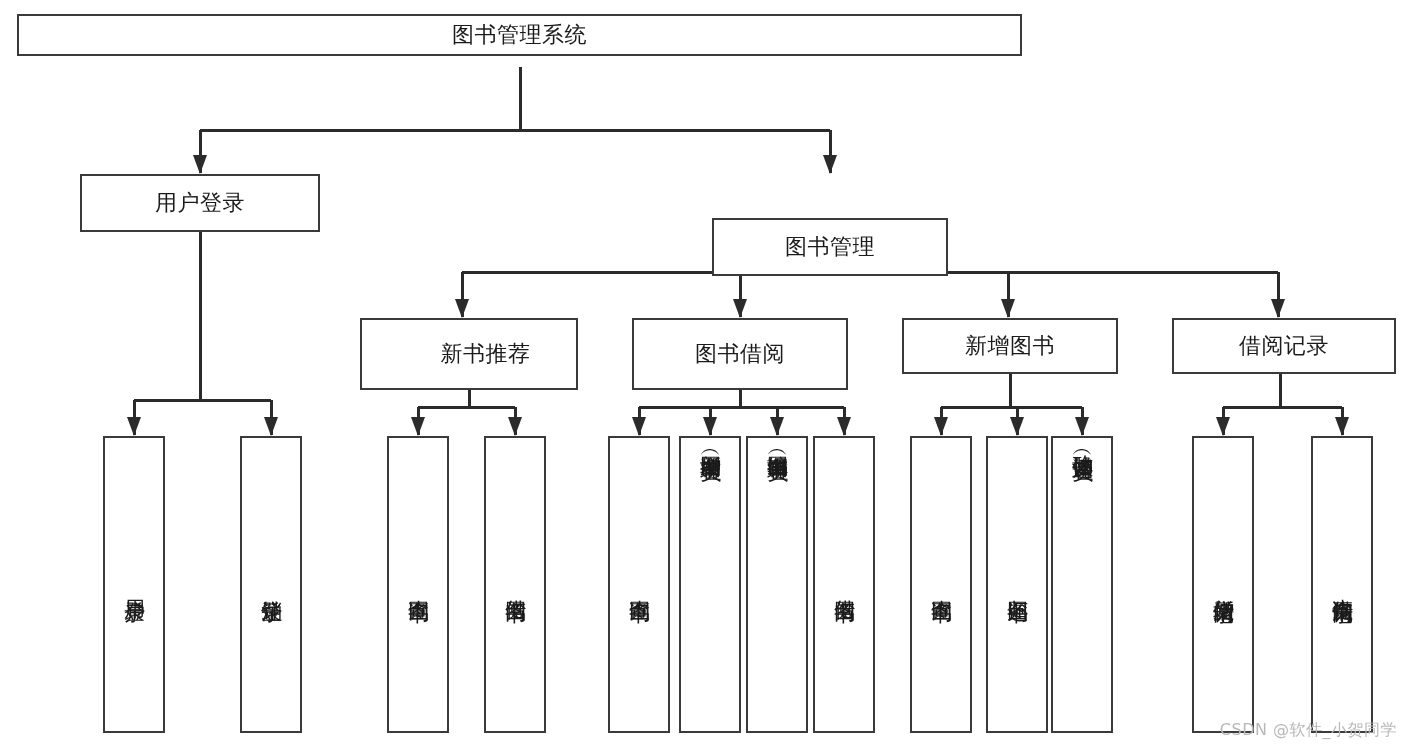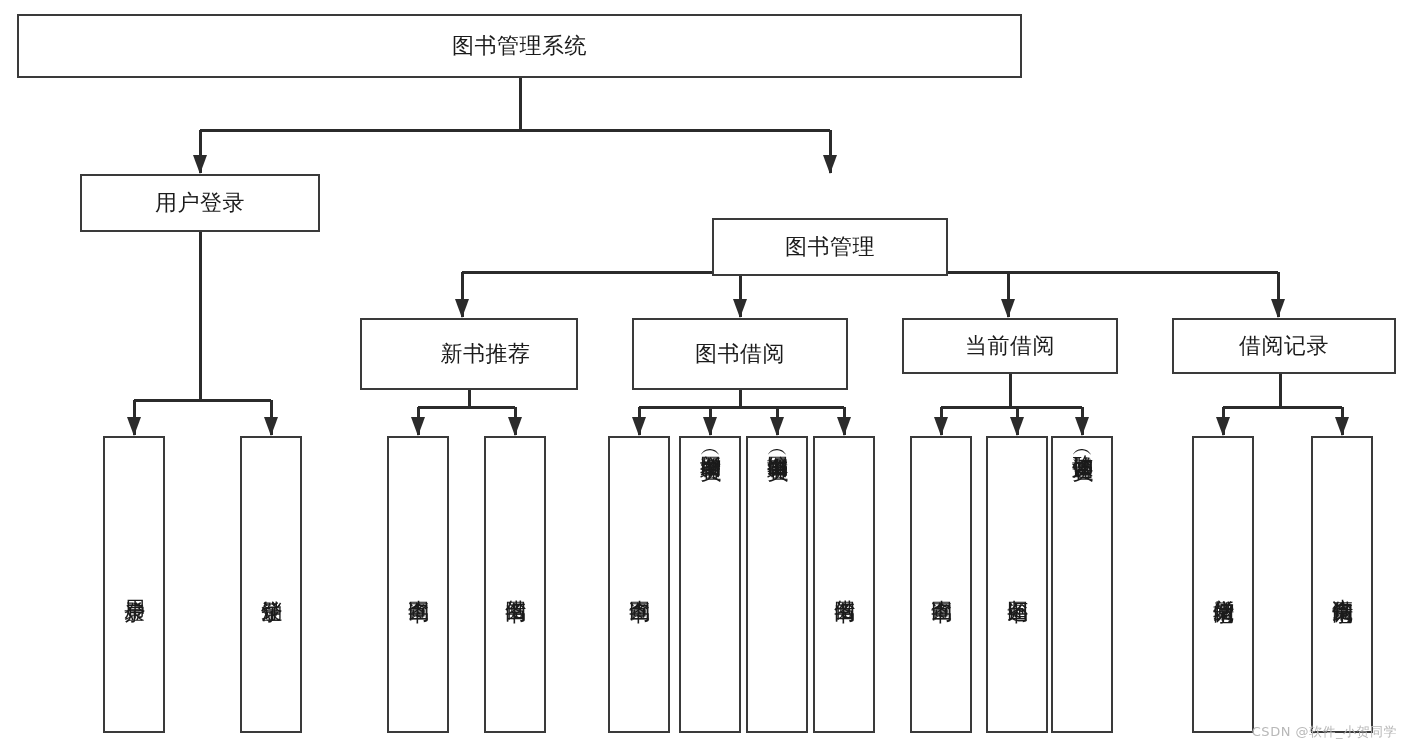--- a/index.html
+++ b/index.html
@@ -56,21 +56,21 @@
     color: #1b1b1b;
     white-space: nowrap;
   }
   .node-box.vertical.centered {
     align-items: center;
   }
   #watermark {
     position: absolute;
     right: 8px;
     bottom: 6px;
-    font-size: 13px;
+    font-size: 16px;
     color: #b8b8b8;
     letter-spacing: 0.5px;
     white-space: nowrap;
     pointer-events: none;
   }
 </style>
 </head>
 <body>
 
 <div id="diagram-root">
@@ -126,37 +126,37 @@
         <line x1="1280" y1="374" x2="1280" y2="407" stroke="#2b2b2b" stroke-width="3" shape-rendering="crispEdges"></line>
         <line x1="1223" y1="407" x2="1342" y2="407" stroke="#2b2b2b" stroke-width="3" shape-rendering="crispEdges"></line>
         <line x1="1223" y1="407" x2="1223" y2="435" stroke="#2b2b2b" stroke-width="3" shape-rendering="crispEdges"></line>
         <polygon points="1216,417 1230,417 1223,436" fill="#2b2b2b"></polygon>
         <line x1="1342" y1="407" x2="1342" y2="435" stroke="#2b2b2b" stroke-width="3" shape-rendering="crispEdges"></line>
         <polygon points="1335,417 1349,417 1342,436" fill="#2b2b2b"></polygon>
       </g>
   </svg>
 
   <div id="node-layer">
-      <div class="node-box horizontal" style="left: 17px; top: 14px; width: 1005px; height: 64px; border-color: rgb(58, 58, 58); background: rgb(255, 255, 255);">
+      <div class="node-box horizontal" style="left: 17px; top: 14px; width: 1005px; height: 42px; border-color: rgb(58, 58, 58); background: rgb(255, 255, 255);">
         <span class="node-label" style="color: rgb(27, 27, 27);">图书管理系统</span>
       </div>
       <div class="node-box horizontal" style="left: 80px; top: 174px; width: 240px; height: 58px; border-color: rgb(58, 58, 58); background: rgb(255, 255, 255);">
         <span class="node-label" style="color: rgb(27, 27, 27);">用户登录</span>
       </div>
       <div class="node-box horizontal" style="left: 712px; top: 174px; width: 236px; height: 58px; border-color: rgb(58, 58, 58); background: rgb(255, 255, 255); margin-top: 44px;">
         <span class="node-label" style="color: rgb(27, 27, 27);">图书管理</span>
       </div>
       <div class="node-box horizontal" style="left: 360px; top: 318px; width: 218px; height: 72px; border-color: rgb(58, 58, 58); background: rgb(255, 255, 255); padding-left: 33px;">
         <span class="node-label" style="color: rgb(27, 27, 27);">新书推荐</span>
       </div>
       <div class="node-box horizontal" style="left: 632px; top: 318px; width: 216px; height: 72px; border-color: rgb(58, 58, 58); background: rgb(255, 255, 255);">
         <span class="node-label" style="color: rgb(27, 27, 27);">图书借阅</span>
       </div>
       <div class="node-box horizontal" style="left: 902px; top: 318px; width: 216px; height: 56px; border-color: rgb(58, 58, 58); background: rgb(255, 255, 255);">
-        <span class="node-label" style="color: rgb(27, 27, 27);">当前借阅</span>
+        <span class="node-label" style="color: rgb(27, 27, 27);">新增图书</span>
       </div>
       <div class="node-box horizontal" style="left: 1172px; top: 318px; width: 224px; height: 56px; border-color: rgb(58, 58, 58); background: rgb(255, 255, 255);">
         <span class="node-label" style="color: rgb(27, 27, 27);">借阅记录</span>
       </div>
       <div class="node-box vertical centered" style="left: 103px; top: 436px; width: 62px; height: 297px; border-color: rgb(58, 58, 58); background: rgb(255, 255, 255);">
         <span class="node-label" style="color: rgb(27, 27, 27);">用户登录</span>
       </div>
       <div class="node-box vertical centered" style="left: 240px; top: 436px; width: 62px; height: 297px; border-color: rgb(58, 58, 58); background: rgb(255, 255, 255);">
         <span class="node-label" style="color: rgb(27, 27, 27);">注销登录</span>
       </div>

